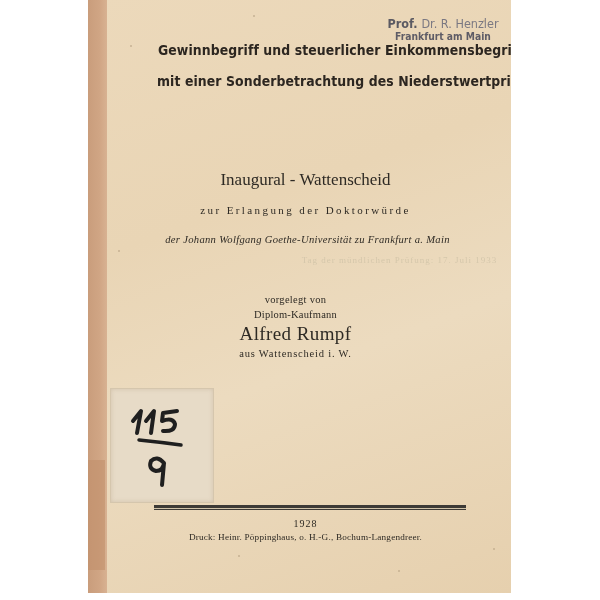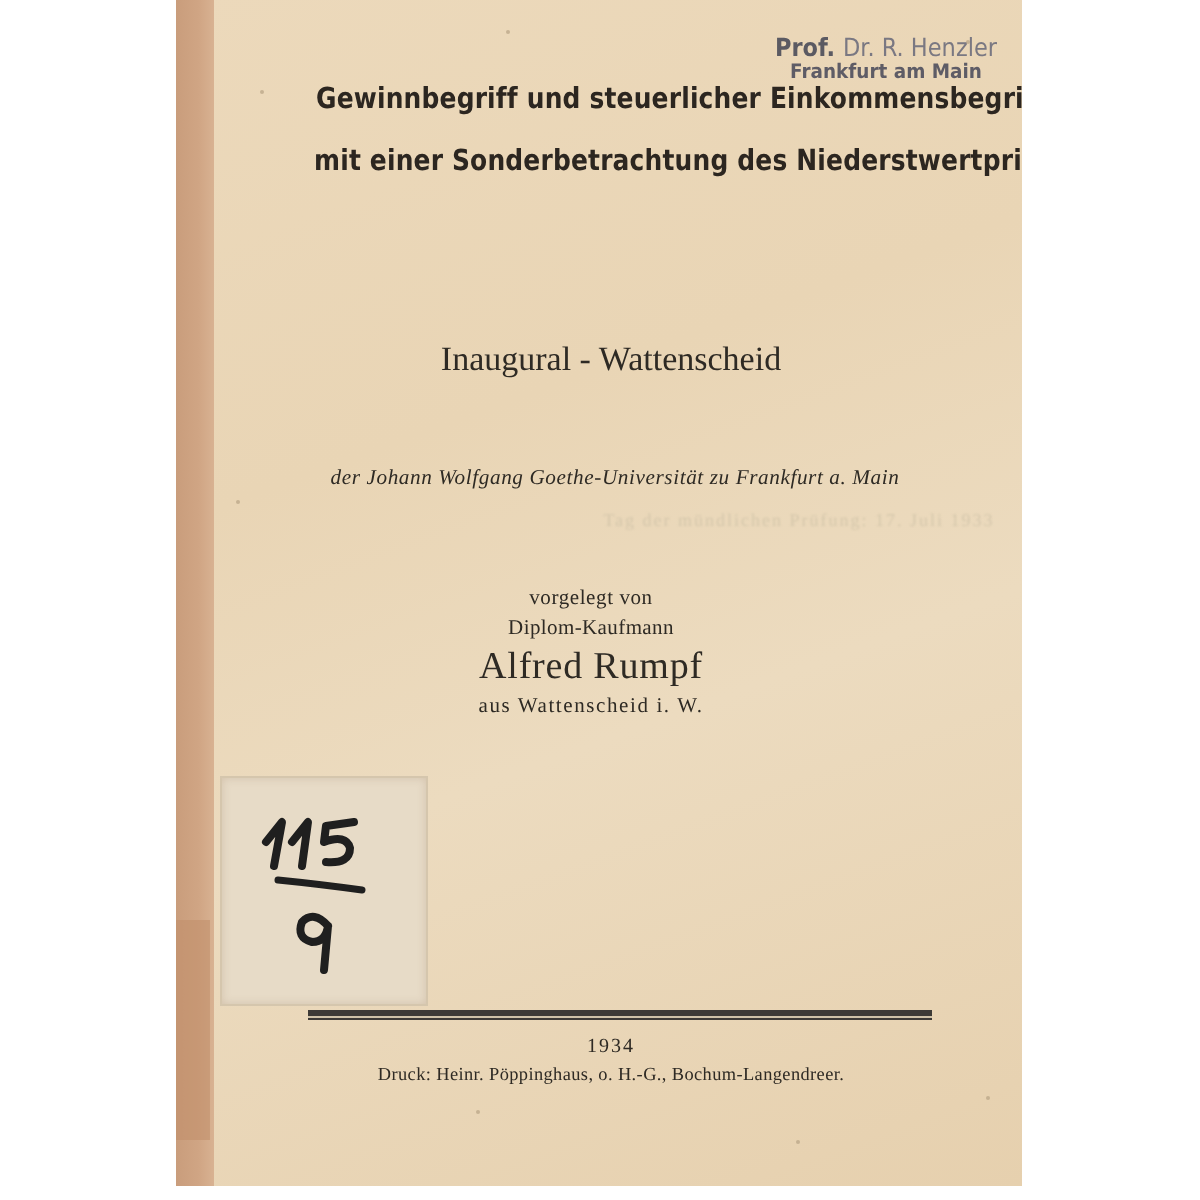--- a/index.html
+++ b/index.html
@@ -189,20 +189,21 @@
 
   <div class="stamp">
     <span class="name"><span>Prof.</span> <span class="light">Dr. R. Henzler</span></span>
     <span class="city">Frankfurt am Main</span>
   </div>
 
   <div class="title-line l1">Gewinnbegriff und steuerlicher Einkommensbegriff -</div>
   <div class="title-line l2">mit einer Sonderbetrachtung des Niederstwertprinzips</div>
 
   <div class="abs serif diss-title">Inaugural - Wattenscheid</div>
+  <div class="abs serif zur">zur Erlangung der Doktorwürde</div>
   <div class="abs serif uni">der Johann Wolfgang Goethe-Universität zu Frankfurt a. Main</div>
   <div class="abs serif ghost">Tag der mündlichen Prüfung: 17. Juli 1933</div>
 
   <div class="abs serif vorgelegt">vorgelegt von</div>
   <div class="abs serif diplom">Diplom-Kaufmann</div>
   <div class="abs serif author">Alfred Rumpf</div>
   <div class="abs serif herkunft">aus Wattenscheid i. W.</div>
 
   <div class="label">
     <svg class="label-svg" width="102" height="113" viewBox="0 0 102 113">
@@ -217,21 +218,21 @@
     </svg>
 
   </div>
 
   <div class="rule">
     <div class="thick"></div>
     <div class="gap"></div>
     <div class="thin"></div>
   </div>
 
-  <div class="abs serif year">1934</div>
+  <div class="abs serif year">1928</div>
   <div class="abs serif printer">Druck: Heinr. Pöppinghaus, o. H.-G., Bochum-Langendreer.</div>
 
   <div class="speck" style="left:42px;top:45px;"></div>
   <div class="speck" style="left:165px;top:15px;"></div>
   <div class="speck" style="left:395px;top:20px;"></div>
   <div class="speck" style="left:150px;top:555px;"></div>
   <div class="speck" style="left:310px;top:570px;"></div>
   <div class="speck" style="left:405px;top:548px;"></div>
   <div class="speck" style="left:30px;top:250px;"></div>
 </div>

